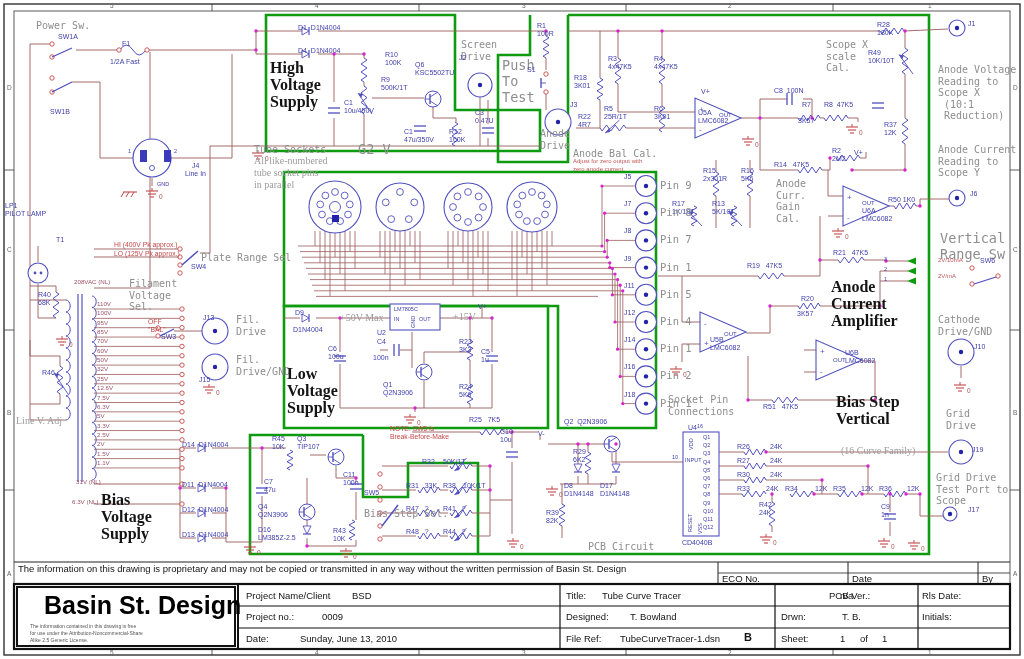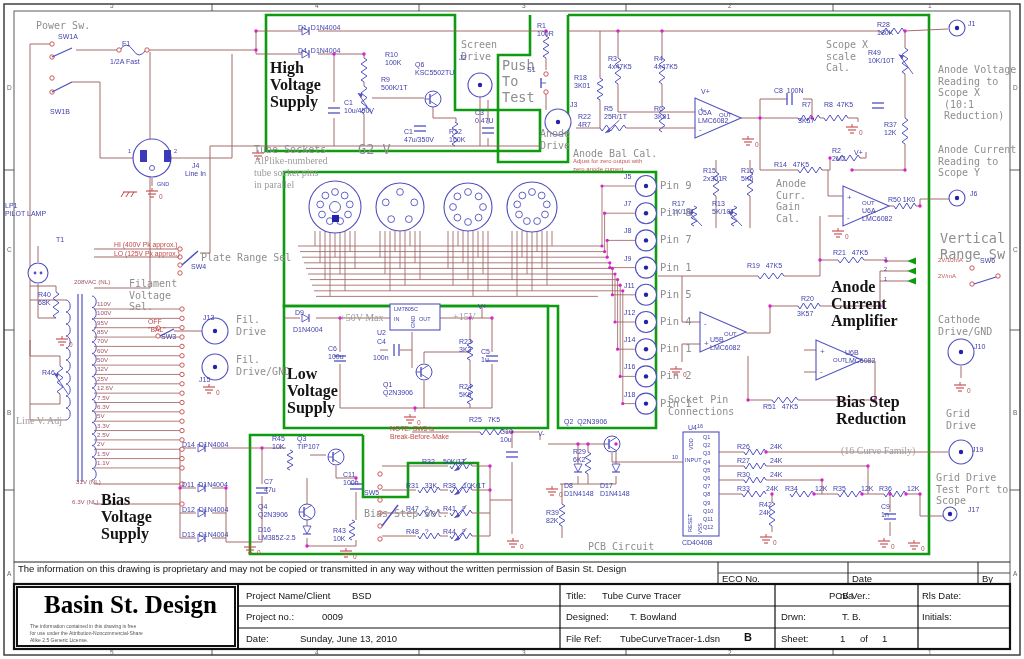--- a/index.html
+++ b/index.html
@@ -1074,21 +1074,21 @@
       <div class="lbl c" style="left: 815px; top: 485px;">12K</div>
       <div class="lbl c" style="left: 833px; top: 485px;">R35</div>
       <div class="lbl c" style="left: 861px; top: 485px;">12K</div>
       <div class="lbl c" style="left: 879px; top: 485px;">R36</div>
       <div class="lbl c" style="left: 907px; top: 485px;">12K</div>
       <div class="lbl c" style="left: 759px; top: 501px;">R42
 24K</div>
       <div class="lbl c" style="left: 881px; top: 503px;">C9
 1n</div>
       <div class="lbl t" style="left: 836px; top: 394px;">Bias Step
-Reduction</div>
+Vertical</div>
       <div class="lbl gs" style="left: 841px; top: 445px;">(16 Curve Family)</div>
       <div class="lbl g" style="left: 946px; top: 408px;">Grid
 Drive</div>
       <div class="lbl c" style="left: 972px; top: 446px;">J19</div>
       <div class="lbl g" style="left: 936px; top: 472px;">Grid Drive
 Test Port to
 Scope</div>
       <div class="lbl c" style="left: 968px; top: 506px;">J17</div>
       <div class="lbl g" style="left: 588px; top: 541px;">PCB Circuit</div>
       <div class="lbl ct" style="left: 685px; top: 457px;">INPUT</div>
@@ -1100,21 +1100,21 @@
       <div class="lbl ct" style="left: 419px; top: 316px;">OUT</div>
       <div class="lbl ct rv" style="left: 410px; top: 328px;">GND</div>
       <div class="lbl co" style="left: 719px; top: 112px;">OUT</div>
       <div class="lbl co" style="left: 724px; top: 331px;">OUT</div>
       <div class="lbl co" style="left: 862px; top: 200px;">OUT</div>
       <div class="lbl co" style="left: 833px; top: 357px;">OUT</div>
       <div class="lbl k" style="left: 18px; top: 564px;">The information on this drawing is proprietary and may not be copied or transmitted in any way without the written permission of Basin St. Design</div>
       <div class="lbl k" style="left: 722px; top: 574px;">ECO No.</div>
       <div class="lbl k" style="left: 852px; top: 574px;">Date</div>
       <div class="lbl k" style="left: 982px; top: 574px;">By</div>
-      <div class="lbl logo" style="left: 44px; top: 591px; font-family: Liberation Serif, serif;">Basin St. Design</div>
+      <div class="lbl logo" style="left: 44px; top: 591px;">Basin St. Design</div>
       <div class="lbl lic" style="left: 30px; top: 623px;">The information contained in this drawing is free
 for use under the Attribution-Noncommercial-Share
 Alike 2.5 Generic License.</div>
       <div class="lbl k" style="left: 246px; top: 591px;">Project Name/Client</div>
       <div class="lbl k" style="left: 352px; top: 591px;">BSD</div>
       <div class="lbl k" style="left: 566px; top: 591px;">Title:</div>
       <div class="lbl k" style="left: 602px; top: 591px;">Tube Curve Tracer</div>
       <div class="lbl k" style="left: 781px; top: 591px; margin-left: 48px;">PCB Ver.:</div>
       <div class="lbl k" style="left: 840px; top: 591px;">n/a</div>
       <div class="lbl k" style="left: 922px; top: 591px;">Rls Date:</div>

